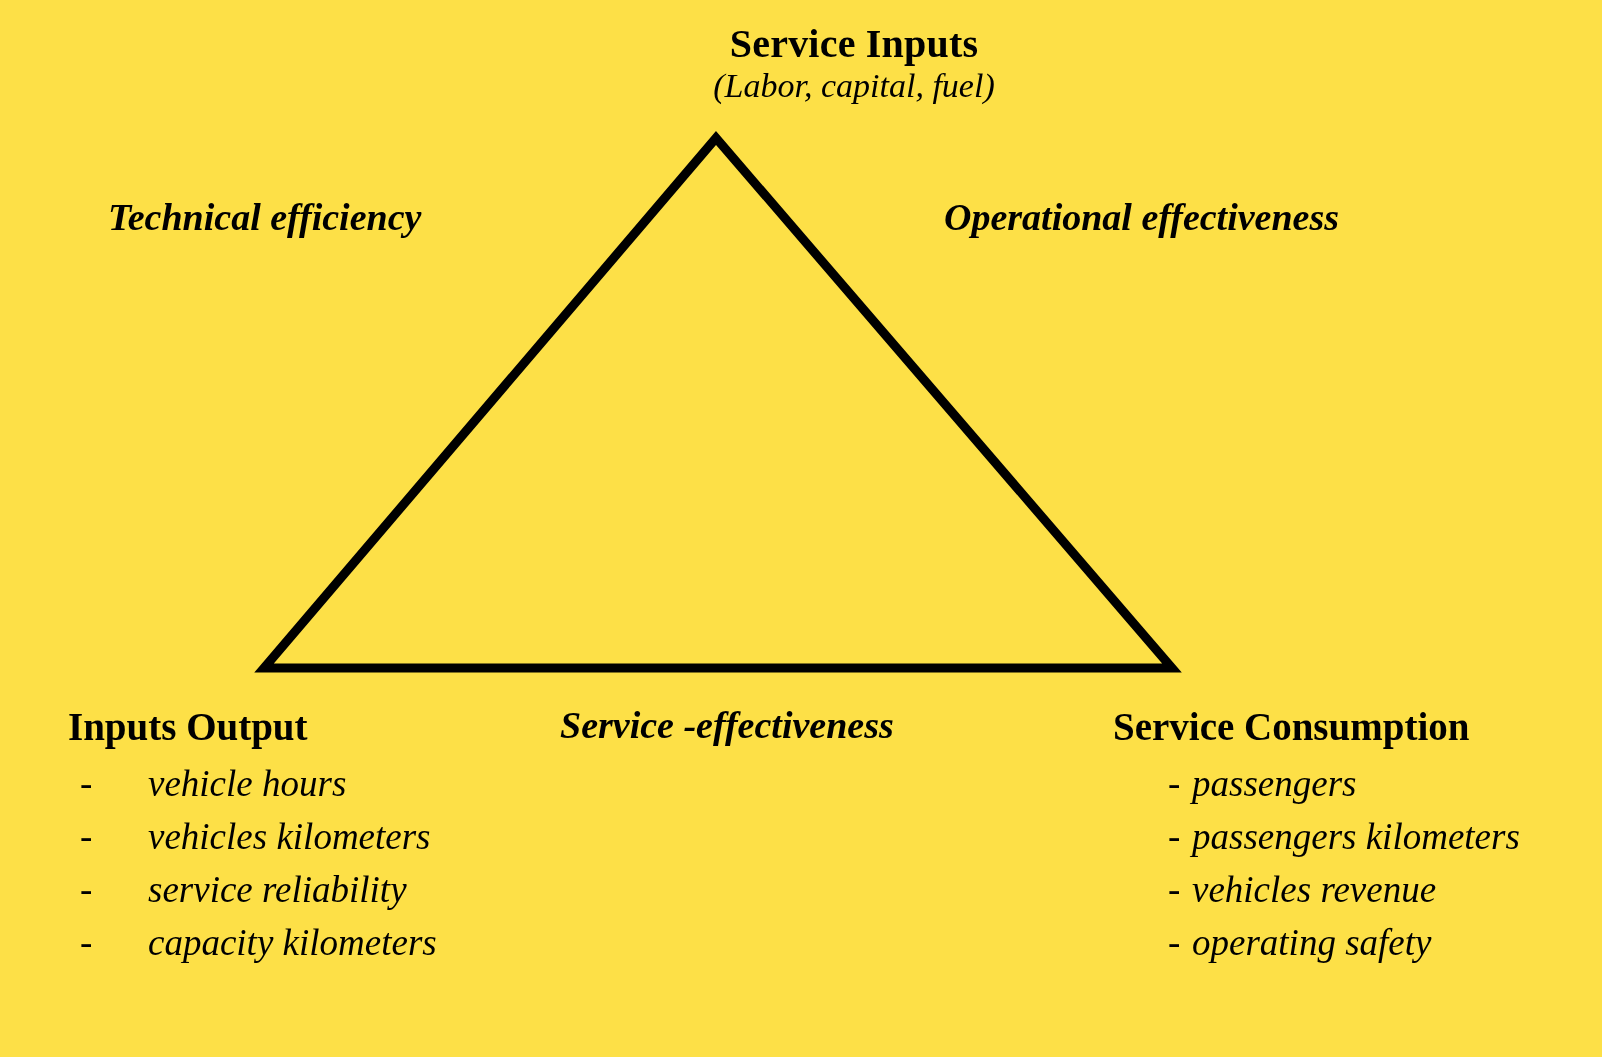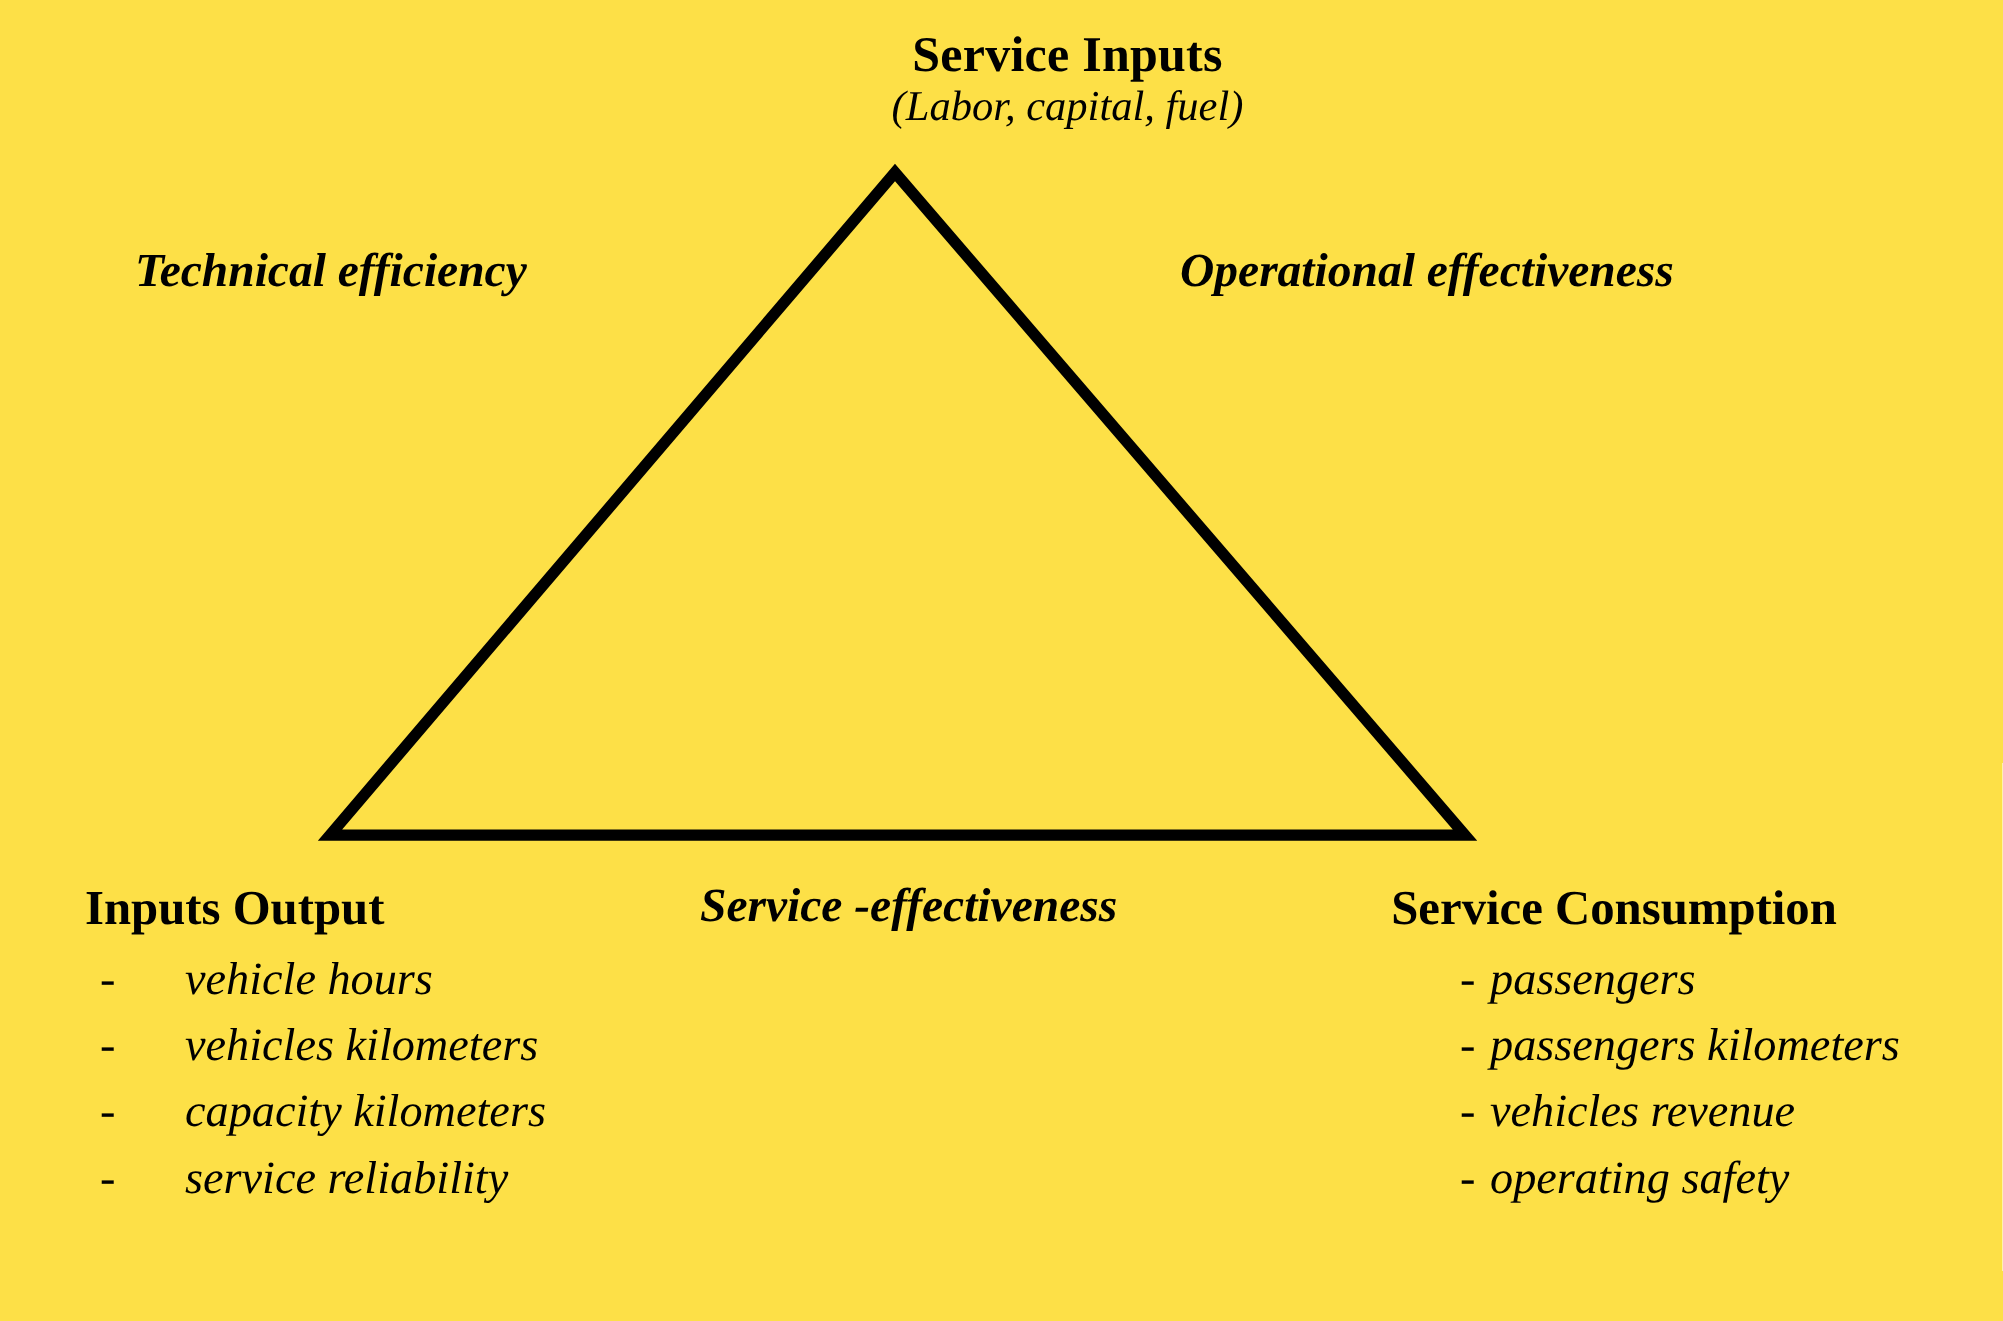--- a/index.html
+++ b/index.html
@@ -156,24 +156,24 @@
   <div id="col-output">
     <div class="col-heading">Inputs Output</div>
     <ul class="col-list">
       <li>
         <span class="bullet-mark">-</span><span>vehicle hours</span>
       </li>
       <li>
         <span class="bullet-mark">-</span><span>vehicles kilometers</span>
       </li>
       <li>
-        <span class="bullet-mark">-</span><span>capacity kilometers</span>
+        <span class="bullet-mark">-</span><span>service reliability</span>
       </li>
       <li>
-        <span class="bullet-mark">-</span><span>service reliability</span>
+        <span class="bullet-mark">-</span><span>capacity kilometers</span>
       </li>
     </ul>
   </div>
 
   <div id="col-consumption">
     <div class="col-heading">Service Consumption</div>
     <ul class="col-list">
       <li>
         <span class="bullet-mark">-</span><span>passengers</span>
       </li>

